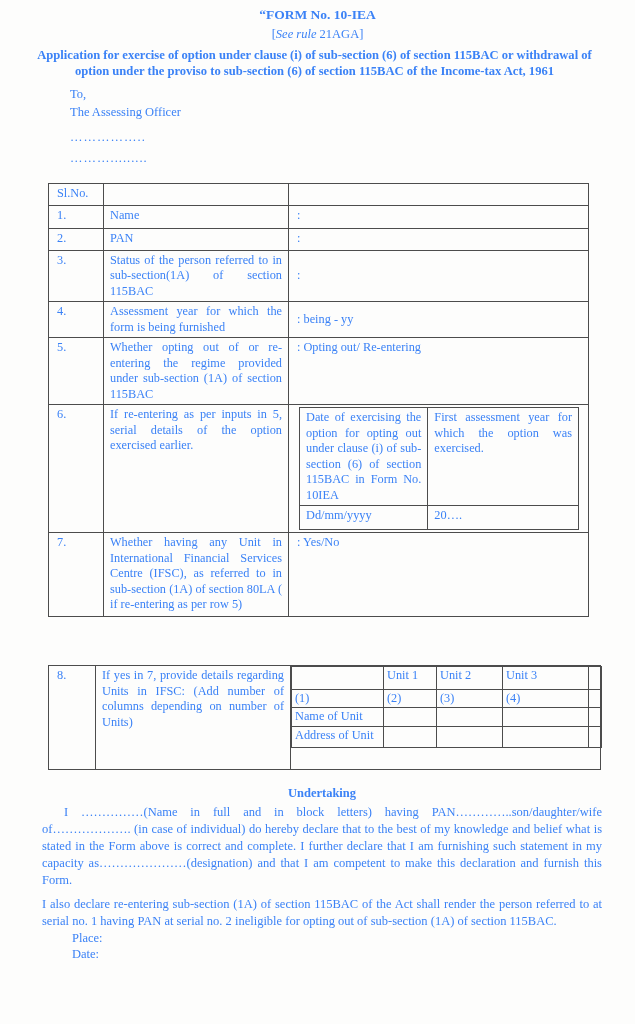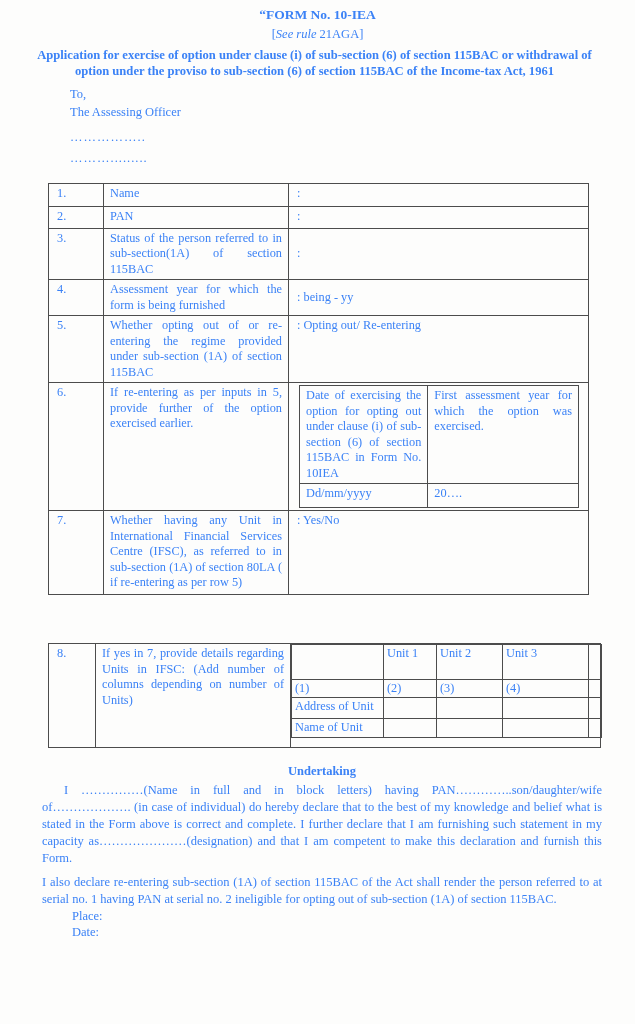--- a/index.html
+++ b/index.html
@@ -58,20 +58,25 @@
     <div class="dots2">……….........</div>
   </div>
 
   <table class="t1">
     <colgroup>
         <col style="width:55px">
         <col style="width:185px">
         <col style="width:300px">
       </colgroup>
     <tbody>
+        <tr style="height:22px">
+      <td class="no">Sl.No.</td>
+      <td></td>
+      <td></td>
+    </tr>
     <tr style="height:23px">
       <td class="no">1.</td>
       <td class="lbl">Name</td>
       <td class="val">:</td>
     </tr>
     <tr style="height:22px">
       <td class="no">2.</td>
       <td class="lbl">PAN</td>
       <td class="val">:</td>
     </tr>
@@ -85,21 +90,21 @@
       <td class="lbl">Assessment year for which the form is being furnished</td>
       <td class="val vmid">: being - yy</td>
     </tr>
     <tr style="height:55px">
       <td class="no">5.</td>
       <td class="lbl">Whether opting out of or re-entering the regime provided under sub-section (1A) of section 115BAC</td>
       <td class="val">: Opting out/ Re-entering</td>
     </tr>
     <tr style="height:120px">
       <td class="no">6.</td>
-      <td class="lbl">If re-entering as per inputs in 5, provide further of the option exercised earlier.</td>
+      <td class="lbl">If re-entering as per inputs in 5, serial details of the option exercised earlier.</td>
       <td class="nest-wrap6">
         <table class="nested6">
           <colgroup>
                 <col style="width:46%">
                 <col style="width:54%">
               </colgroup>
           <tbody>
                 <tr style="height:98px">
             <td class="lbl">Date of exercising the option for opting out under clause (i) of sub-section (6) of section 115BAC  in Form No. 10IEA</td>
             <td class="lbl">First assessment year for which the option was exercised.</td>
@@ -133,43 +138,43 @@
       <td class="nest-wrap8">
         <table class="nested8">
           <colgroup>
                 <col style="width:92px">
                 <col style="width:53px">
                 <col style="width:66px">
                 <col style="width:86px">
                 <col style="width:13px">
               </colgroup>
           <tbody>
-                <tr style="height:35px">
+                <tr style="height:23px">
             <td></td>
             <td>Unit 1</td>
             <td>Unit 2</td>
             <td>Unit 3</td>
             <td></td>
           </tr>
           <tr style="height:17px">
             <td>(1)</td>
             <td>(2)</td>
             <td>(3)</td>
             <td>(4)</td>
             <td></td>
           </tr>
-          <tr style="height:21px">
-            <td>Address of Unit</td>
+          <tr style="height:19px">
+            <td>Name of Unit</td>
             <td></td>
             <td></td>
             <td></td>
             <td></td>
           </tr>
-          <tr style="height:19px">
-            <td>Name of Unit</td>
+          <tr style="height:21px">
+            <td>Address of Unit</td>
             <td></td>
             <td></td>
             <td></td>
             <td></td>
           </tr>
         </tbody>
             </table>
       </td>
     </tr>
   </tbody>

